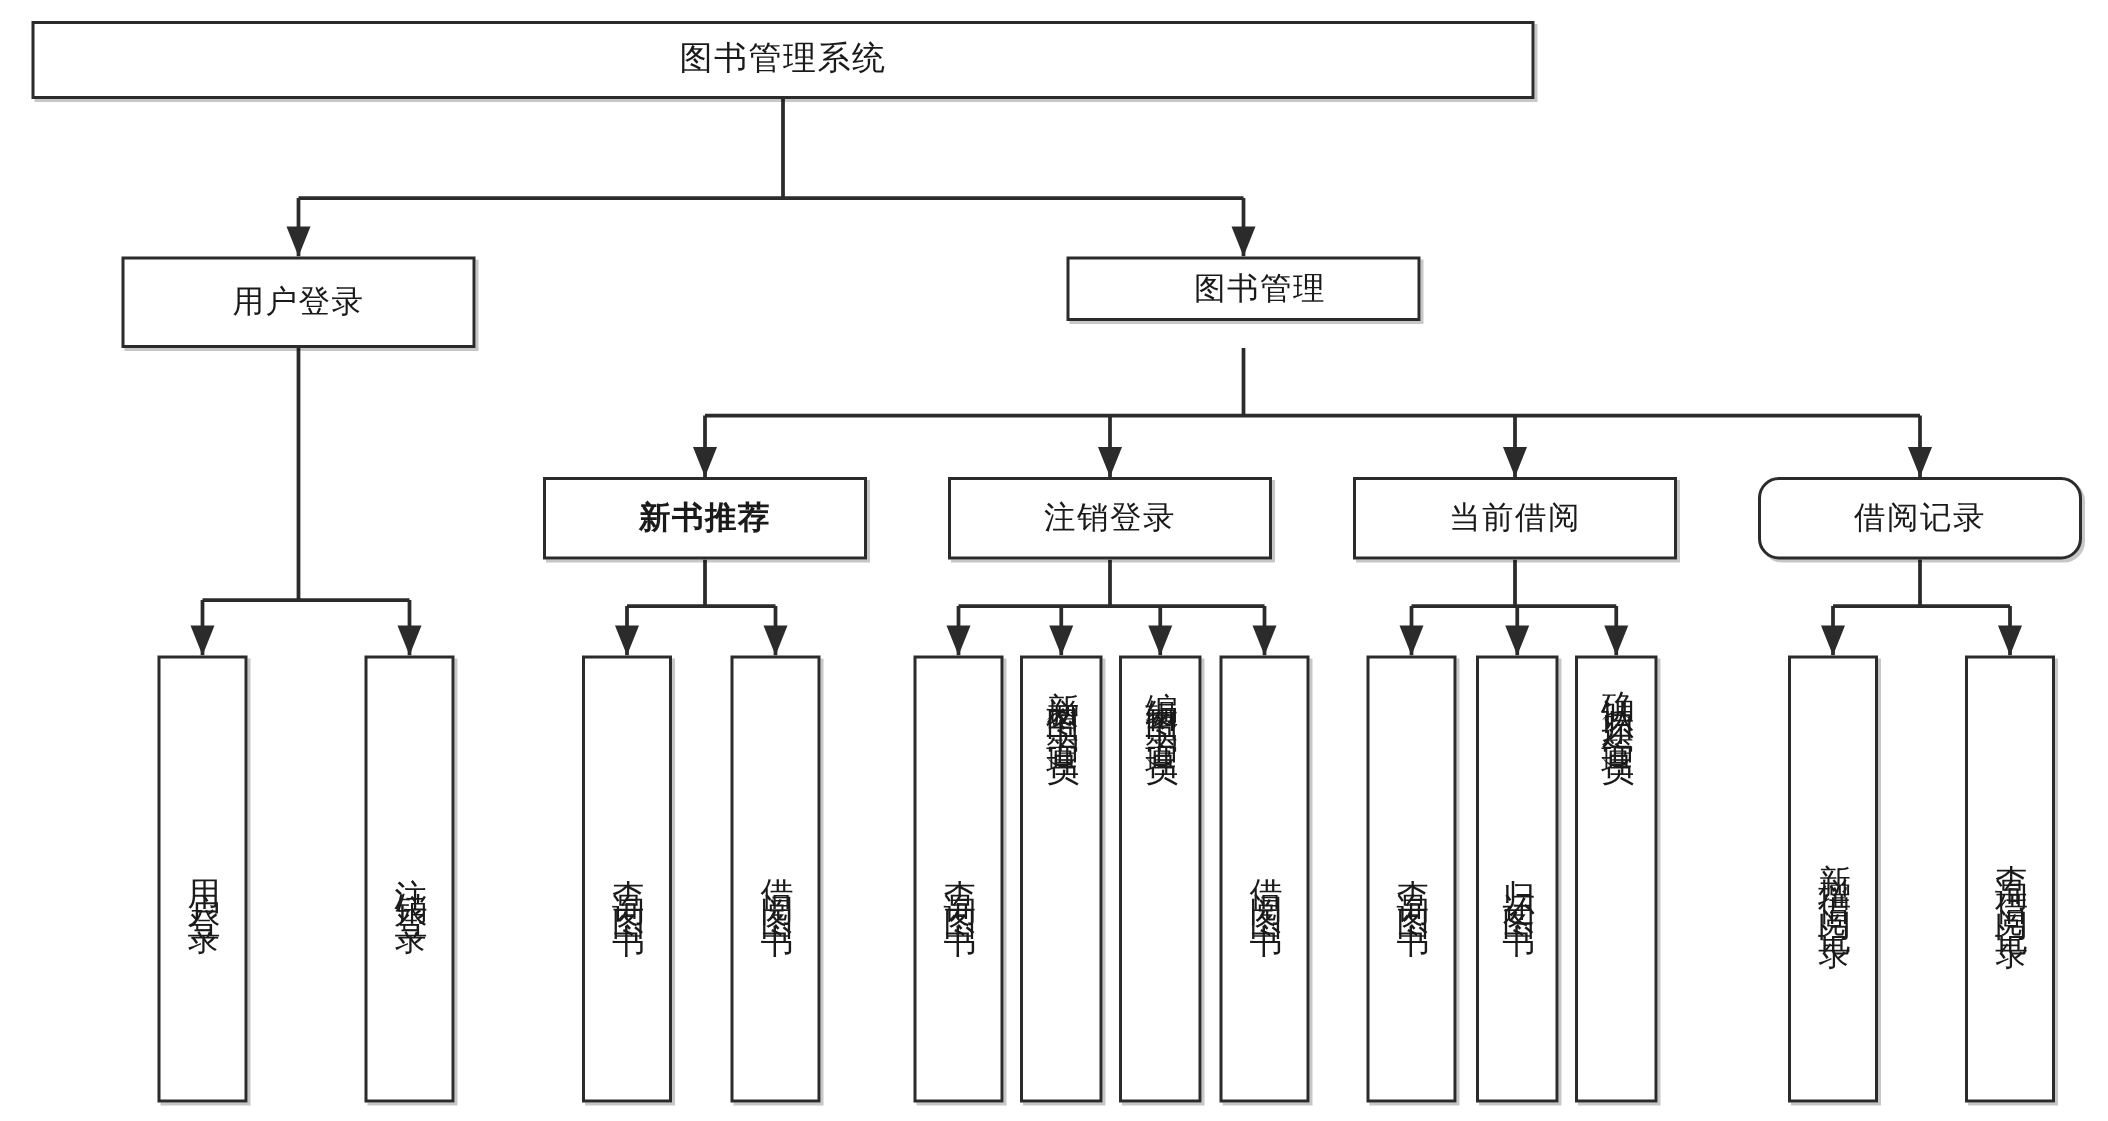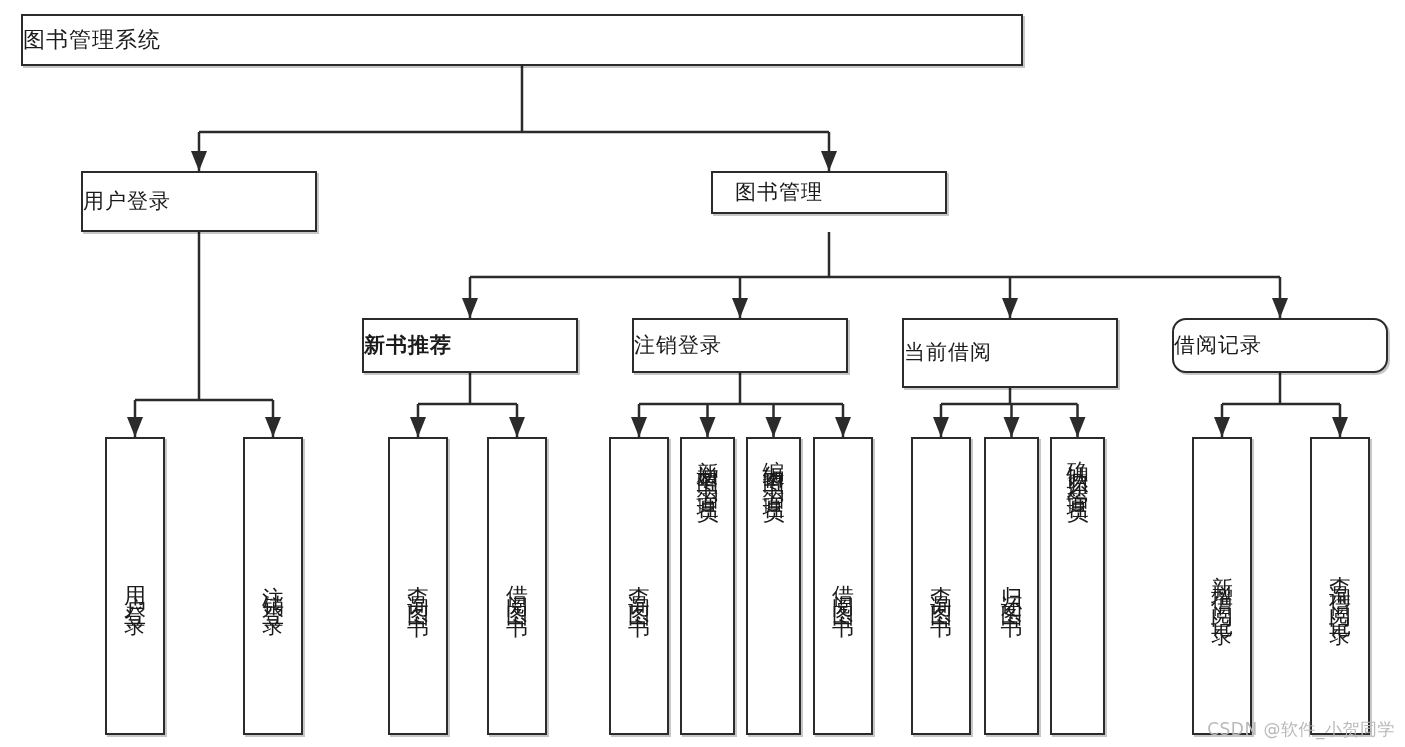--- a/index.html
+++ b/index.html
@@ -20,20 +20,21 @@
     height: 747px;
   }
   .node-box {
     position: absolute;
     box-sizing: border-box;
     background: #ffffff;
     border: 2.5px solid #2b2b2b;
     box-shadow: 2px 2px 0 rgba(0,0,0,0.22);
     display: flex;
     align-items: center;
+    justify-content: center;
   }
   .node-label-h {
     font-size: 21px;
     color: #1a1a1a;
     letter-spacing: 1px;
     line-height: 1.2;
     white-space: nowrap;
     text-align: center;
   }
   .node-box.root .node-label-h {
@@ -154,21 +155,21 @@
       </div>
       <div class="node-box" id="node-n2b" style="left: 711px; top: 171px; width: 236px; height: 43px; padding-left: 22px;">
         <div class="node-label-h">图书管理</div>
       </div>
       <div class="node-box" id="node-n3a" style="left: 362px; top: 318px; width: 216px; height: 55px; font-weight: bold;">
         <div class="node-label-h">新书推荐</div>
       </div>
       <div class="node-box" id="node-n3b" style="left: 632px; top: 318px; width: 216px; height: 55px;">
         <div class="node-label-h">注销登录</div>
       </div>
-      <div class="node-box" id="node-n3c" style="left: 902px; top: 318px; width: 216px; height: 70px;">
+      <div class="node-box" id="node-n3c" style="left: 902px; top: 318px; width: 216px; height: 55px;">
         <div class="node-label-h">当前借阅</div>
       </div>
       <div class="node-box" id="node-n3d" style="left: 1172px; top: 318px; width: 216px; height: 55px; border-radius: 14px;">
         <div class="node-label-h">借阅记录</div>
       </div>
       <div class="node-box vertical centered" id="node-l1" style="left: 105px; top: 437px; width: 60px; height: 298px;">
         <div class="node-label-v">用户登录</div>
       </div>
       <div class="node-box vertical centered" id="node-l2" style="left: 243px; top: 437px; width: 60px; height: 298px;">
         <div class="node-label-v">注销登录</div>
@@ -200,14 +201,13 @@
       <div class="node-box vertical" id="node-l11" style="left: 1050px; top: 437px; width: 55px; height: 298px;">
         <div class="node-label-v">确认归还（管理员）</div>
       </div>
       <div class="node-box vertical centered" id="node-l12" style="left: 1192px; top: 437px; width: 60px; height: 298px;">
         <div class="node-label-v">新增借阅记录</div>
       </div>
       <div class="node-box vertical centered" id="node-l13" style="left: 1310px; top: 437px; width: 60px; height: 298px;">
         <div class="node-label-v">查询借阅记录</div>
       </div>
     </div>
-  <div id="watermark">CSDN @软件_小贺同学</div>
 </div>
 
 </body></html>

